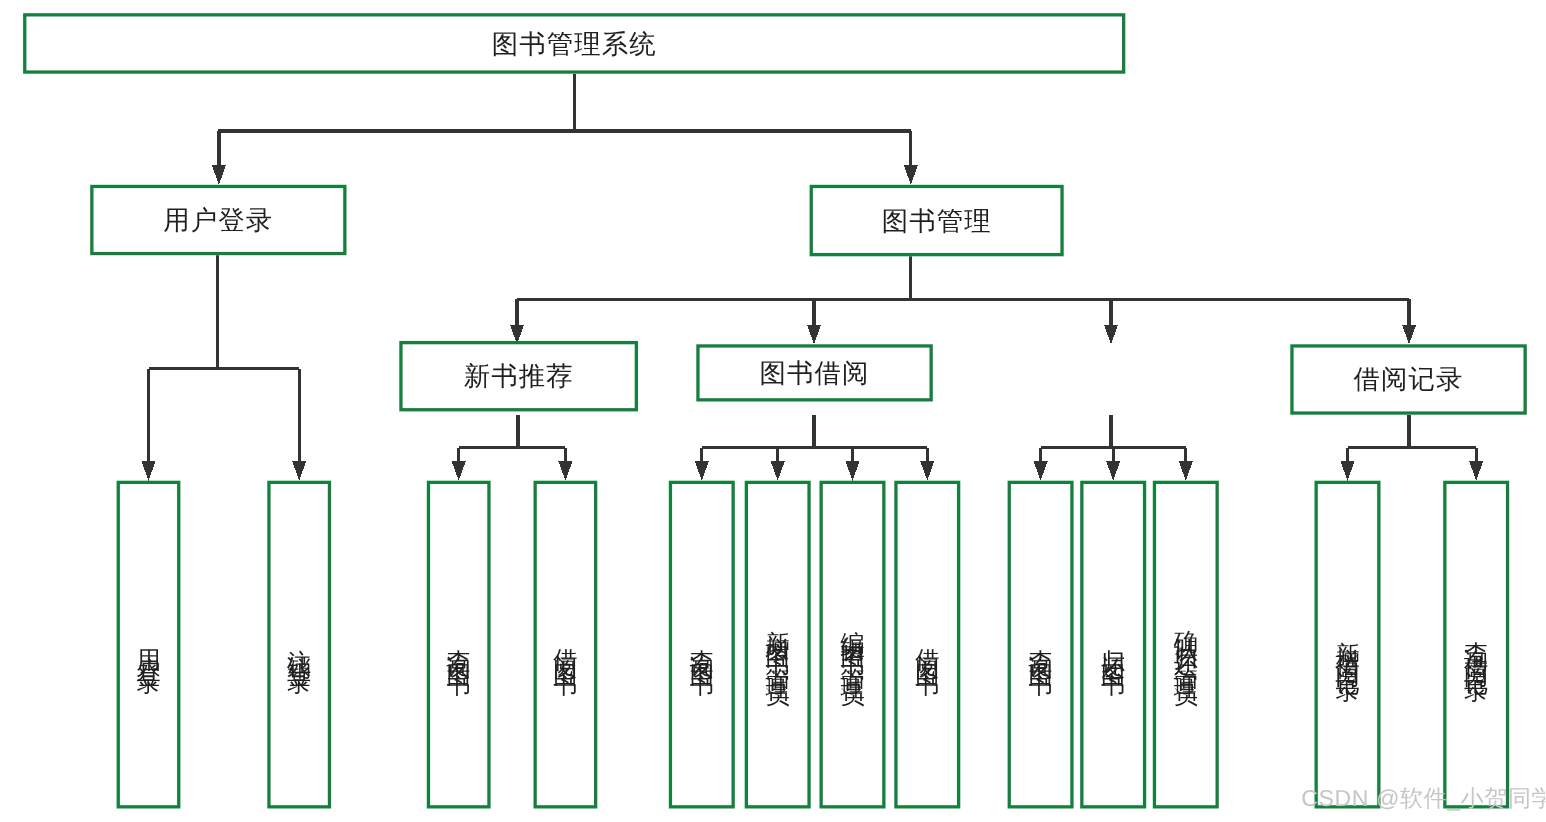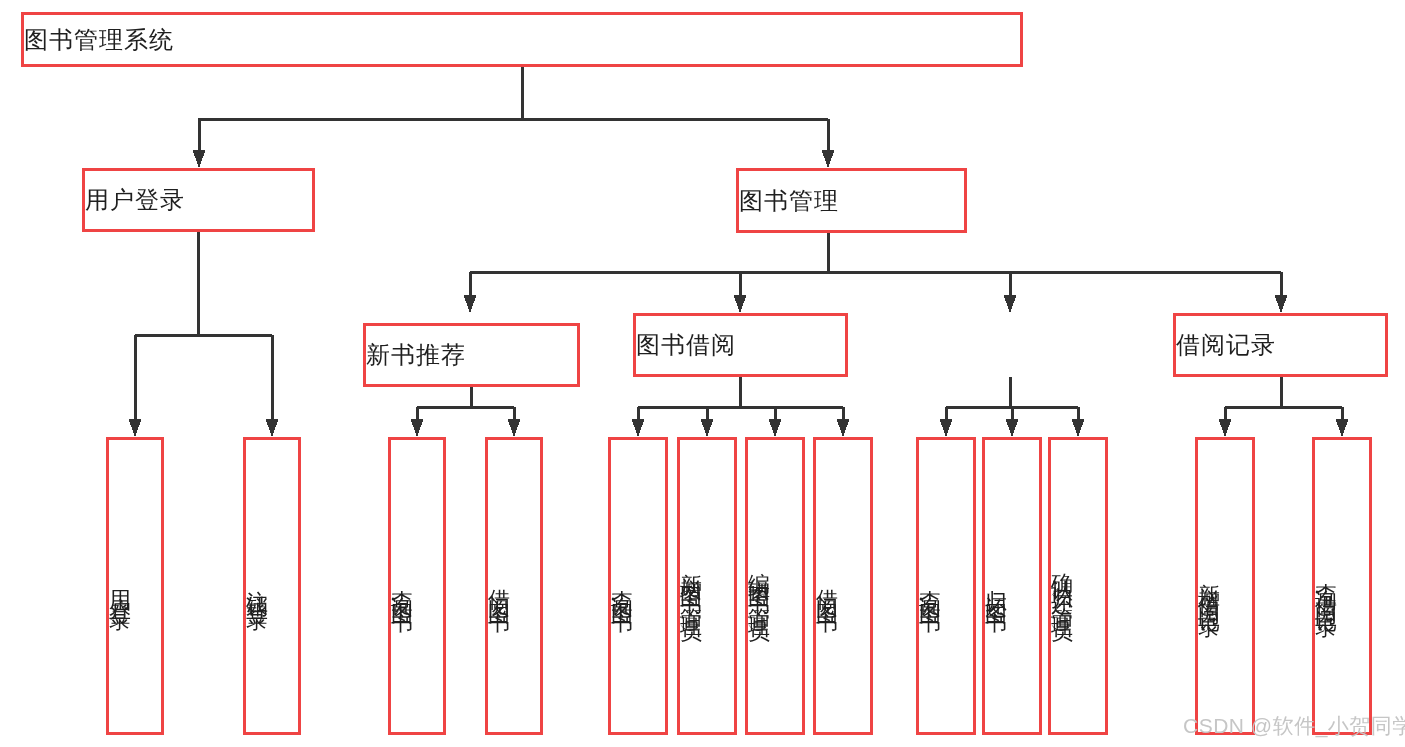--- a/index.html
+++ b/index.html
@@ -17,24 +17,25 @@
   }
   .connectors {
     position: absolute;
     left: 0;
     top: 0;
     z-index: 1;
   }
   .box {
     position: absolute;
     box-sizing: border-box;
-    border: 3px solid #ef4444;
+    border: 3px solid #15803d;
     background: #ffffff;
     display: flex;
     align-items: center;
+    justify-content: center;
     z-index: 2;
     color: #1f1f1f;
   }
   .box.h {
     font-size: 24px;
     letter-spacing: 1px;
   }
   .box.leaf .vtext {
     writing-mode: vertical-rl;
     text-orientation: mixed;
@@ -154,24 +155,24 @@
     <span>图书管理系统</span>
   </div>
 
   <div class="box h" style="left:82px; top:168px; width:233px; height:64px;">
     <span>用户登录</span>
   </div>
   <div class="box h" style="left:712px; top:168px; width:231px; height:65px;margin-left:24px;">
     <span>图书管理</span>
   </div>
 
-  <div class="box h" style="left:363px; top:323px; width:217px; height:64px;">
+  <div class="box h" style="left:363px; top:310px; width:217px; height:64px;">
     <span>新书推荐</span>
   </div>
-  <div class="box h" style="left:633px; top:313px; width:215px; height:64px;">
+  <div class="box h" style="left:633px; top:313px; width:215px; height:52px;">
     <span>图书借阅</span>
   </div>
   <div class="box h" style="left:1173px; top:313px; width:215px; height:64px;">
     <span>借阅记录</span>
   </div>
 
   <div class="box leaf" style="left:106px; top:437px; width:58px; height:298px;">
     <span class="vtext">用户登录</span>
   </div>
   <div class="box leaf" style="left:243px; top:437px; width:58px; height:298px;">

